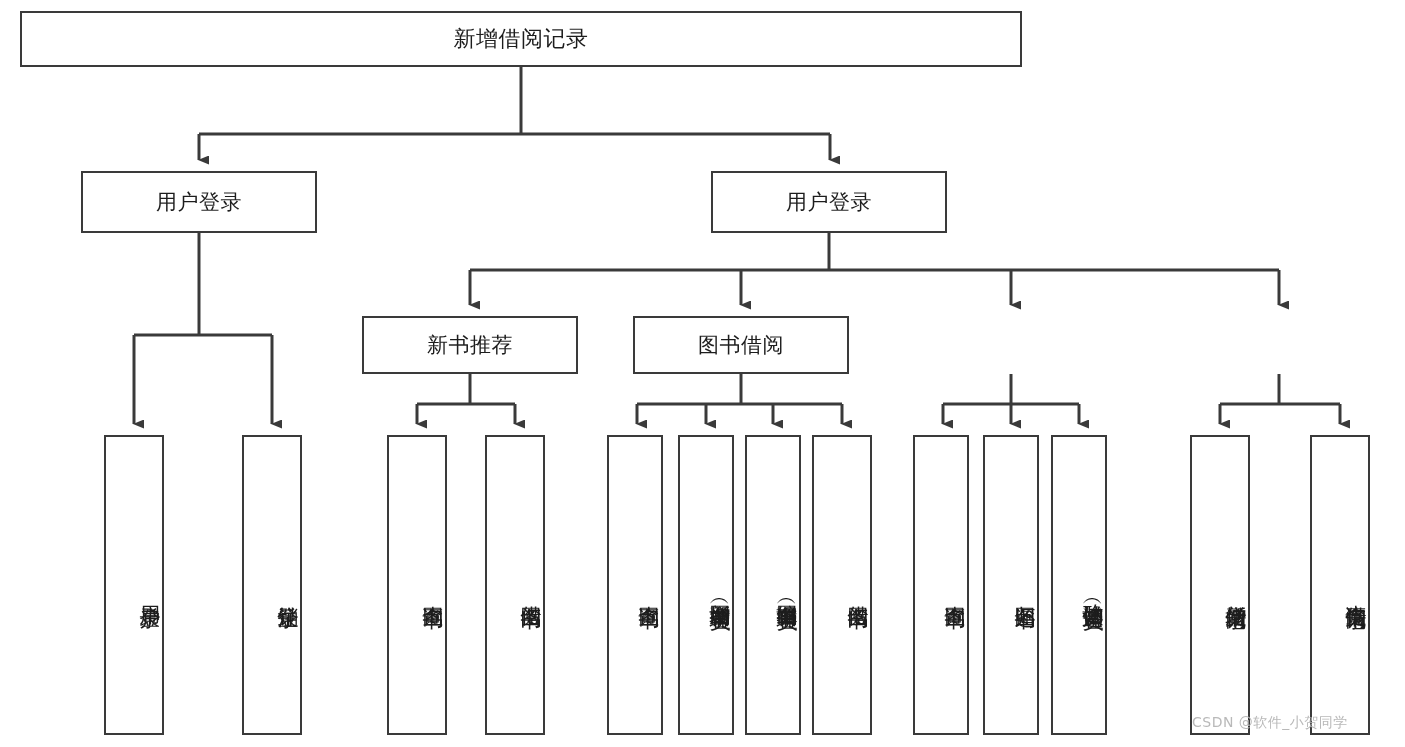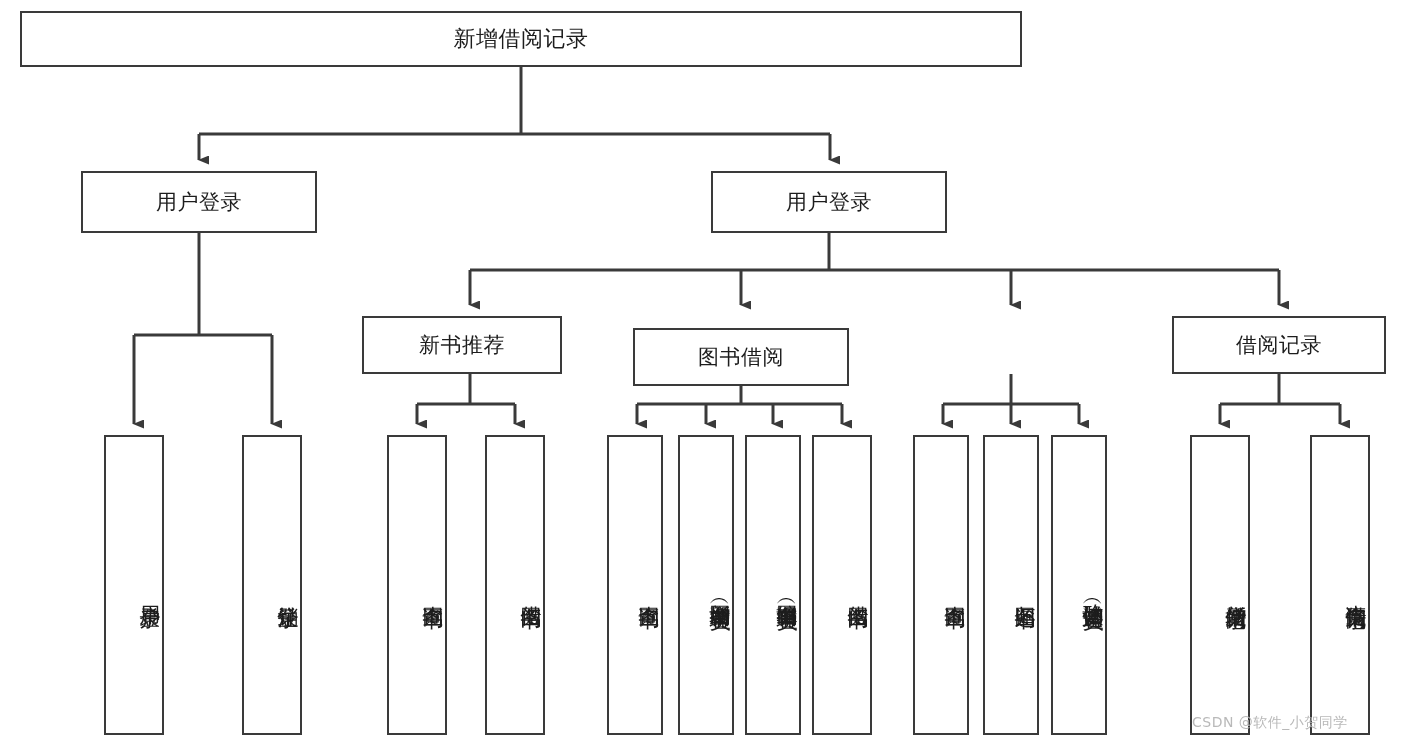--- a/index.html
+++ b/index.html
@@ -116,26 +116,25 @@
       <path d="M1340,404 L1340,424" marker-end="url(#arrow)"></path>
     </g>
   </svg>
 
   <div class="node horiz root" style="left:20px; top:11px; width:1002px; height:56px;">新增借阅记录</div>
 
   <div class="node horiz" style="left:81px; top:171px; width:236px; height:62px;">用户登录</div>
 
   <div class="node horiz" style="left:711px; top:171px; width:236px; height:62px;">用户登录</div>
 
-  <div class="node horiz" style="left:362px; top:316px; width:200px; height:58px;">新书推荐</div>
+  <div class="node horiz" style="left:362px; top:316px; width:216px; height:58px;">新书推荐</div>
 
-  <div class="node horiz" style="left:633px; top:328px; width:216px; height:58px;">图书借阅</div>
+  <div class="node horiz" style="left:633px; top:316px; width:216px; height:58px;">图书借阅</div>
 
 
-  <div class="node horiz" style="left:1172px; top:316px; width:214px; height:58px;">借阅记录</div>
 
   <div class="node vert" style="left:104px; top:435px; width:60px; height:300px;">用户登录</div>
 
   <div class="node vert" style="left:242px; top:435px; width:60px; height:300px;">注销登录</div>
 
   <div class="node vert" style="left:387px; top:435px; width:60px; height:300px;">查询图书</div>
 
   <div class="node vert" style="left:485px; top:435px; width:60px; height:300px;">借阅图书</div>
 
   <div class="node vert" style="left:607px; top:435px; width:56px; height:300px;">查询图书</div>

